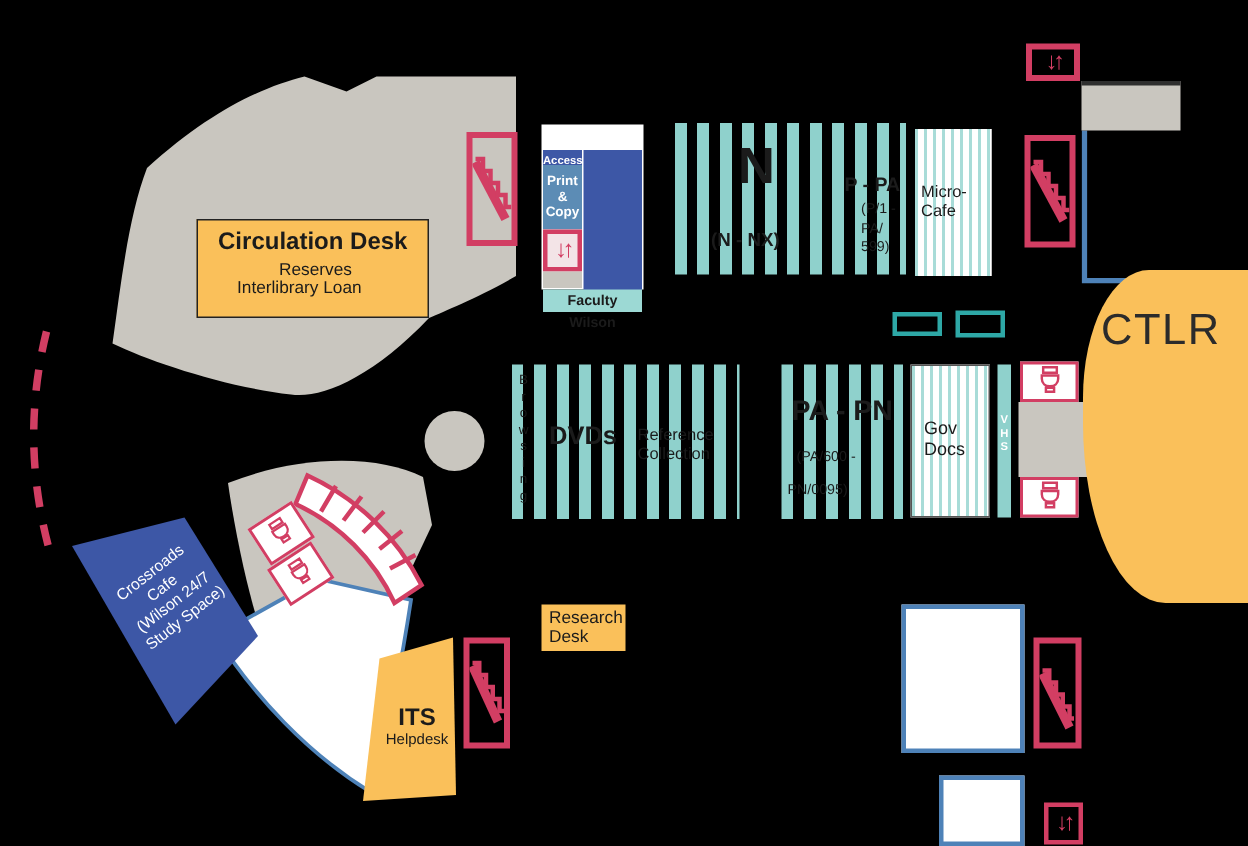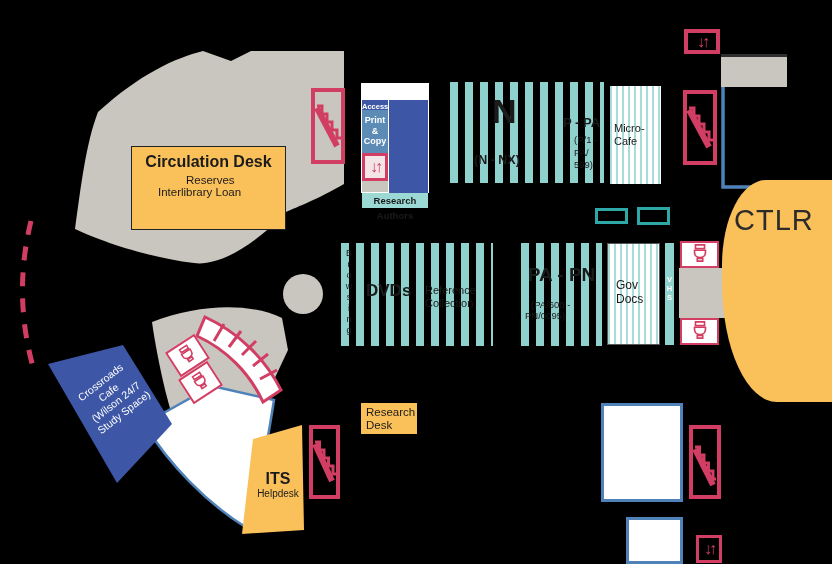--- a/index.html
+++ b/index.html
@@ -50,21 +50,21 @@
       <path d="M 224,324 L 214,341 M 241,331 L 229,347 M 256,341 L 242,355 M 268,354 L 253,366 M 277,370 L 260,379" stroke="#D23E63" stroke-width="3" fill="none"></path>
     </g>
 
     <path d="M 723,87 L 723,187 L 787,187" fill="none" stroke="#4E82B8" stroke-width="3.5"></path>
   </svg>
 
   <div class="abs grayfill" style="left:283px;top:274px;width:40px;height:40px;border-radius:50%;"></div>
   <div class="abs grayfill" style="left:721px;top:54px;width:66px;height:33px;border-top:3px solid #2f2f2f;box-sizing:border-box;"></div>
   <div class="abs grayfill" style="left:679px;top:268px;width:47px;height:50px;"></div>
 
-  <div class="abs yellow" style="left:131px;top:146px;width:155px;height:84px;border:1px solid #222;box-sizing:border-box;padding-top:6px;">
+  <div class="abs yellow" style="left:131px;top:146px;width:155px;height:66px;border:1px solid #222;box-sizing:border-box;padding-top:6px;">
     <div class="ctr lbl" style="font-size:16px;font-weight:600;">Circulation Desk</div>
     <div style="font-size:11.5px;margin:3px 0 0 26px;padding-left:28px;">Reserves</div>
     <div style="font-size:11.5px;margin:0 0 0 26px;">Interlibrary Loan</div>
   </div>
 
   <div class="abs crimborder" style="left:311px;top:88px;width:34px;height:76px;">
     <svg width="26" height="68" viewBox="0 0 26 68">
       <path d="M2,16 L22,54" stroke="#D23E63" stroke-width="6" fill="none"></path>
       <path d="M2,14 h5 v8 h5 v8 h5 v8 h5 v8 h4" stroke="#D23E63" stroke-width="3" fill="none"></path>
     </svg>
@@ -79,21 +79,21 @@
     <div>&amp;</div>
     <div>Copy</div>
   </div>
   <div class="abs elev" style="left:362px;top:153px;width:26px;height:28px;background:#F3E4E7;border:3px solid #D23E63;box-sizing:border-box;">
     <span>↓</span>
       <span>↑</span>
   </div>
   <div class="abs grayfill" style="left:362px;top:181px;width:26px;height:11px;"></div>
   <div class="abs royal" style="left:389px;top:84px;width:39px;height:106px;"></div>
   <div class="abs ctr" style="left:362px;top:193px;width:66px;height:15px;background:#9CD9D4;">
-    <div style="font-size:9.5px;font-weight:600;line-height:15px;">Research Authors</div>
+    <div style="font-size:9.5px;font-weight:600;line-height:15px;">Faculty Wilson</div>
   </div>
 
   <div class="abs stripes" style="left:450px;top:82px;width:154px;height:101px;"></div>
   <div class="abs lbl" style="left:492px;top:92px;font-size:34px;font-weight:600;">N</div>
   <div class="abs lbl" style="left:474px;top:153px;font-size:12.5px;font-weight:600;">(N - NX)</div>
   <div class="abs lbl" style="left:563px;top:115px;font-size:13px;font-weight:600;">P - PA</div>
   <div class="abs" style="left:574px;top:134px;font-size:9.5px;line-height:12.5px;">
     <div class="lbl">(P/1 -</div>
     <div class="lbl">PA/</div>
     <div class="lbl">599)</div>
@@ -124,21 +124,21 @@
   <div class="abs vert" style="left:344px;top:248px;height:96px;font-size:9px;letter-spacing:1px;">Browsing</div>
   <div class="abs lbl" style="left:366px;top:281px;font-size:17px;font-weight:600;">DVDs</div>
   <div class="abs" style="left:425px;top:284px;font-size:11px;line-height:12.5px;">
     <div class="lbl">Reference</div>
     <div class="lbl">Collection</div>
   </div>
 
   <div class="abs stripes" style="left:521px;top:243px;width:81px;height:103px;"></div>
   <div class="abs lbl" style="left:521px;top:264px;width:81px;text-align:center;font-size:19px;font-weight:600;">PA - PN</div>
   <div class="abs lbl" style="left:531px;top:299px;font-size:9.5px;">(PA/600 -</div>
-  <div class="abs lbl" style="left:525px;top:310px;font-size:9.5px;">PN/0095)</div>
+  <div class="abs lbl" style="left:525px;top:321px;font-size:9.5px;">PN/0095)</div>
 
   <div class="abs pinstripes" style="left:607px;top:243px;width:53px;height:102px;border:1.5px solid #555;box-sizing:border-box;">
     <div style="margin:34px 0 0 8px;font-size:12px;line-height:14px;">
       <div class="lbl">Gov</div>
       <div class="lbl">Docs</div>
     </div>
   </div>
 
   <div class="abs ctr" style="left:665px;top:243px;width:9px;height:102px;background:#8FD1CC;">
     <span class="vert" style="color:#fff;font-size:7.5px;font-weight:600;margin-top:32px;">VHS</span>

